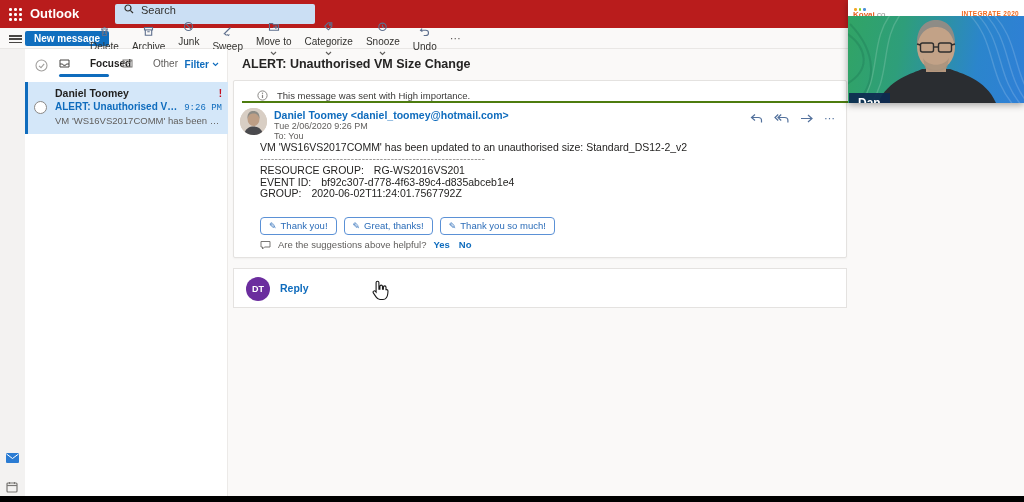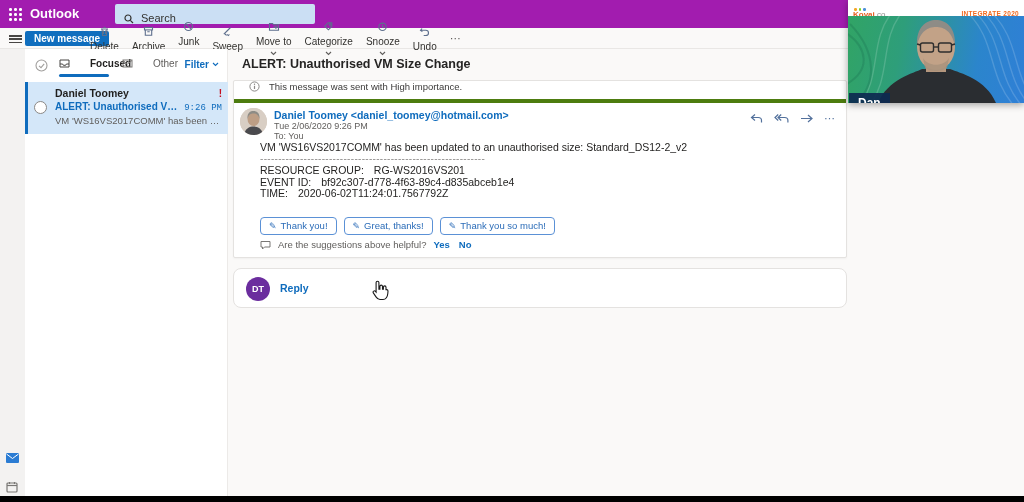--- a/index.html
+++ b/index.html
@@ -1,24 +1,24 @@
 <!DOCTYPE html>
 <html><head>
 <meta charset="utf-8">
 <style>
   * { margin:0; padding:0; box-sizing:border-box; }
   body { background:#fff; font-family:"Liberation Sans", sans-serif; }
   #stage { position:relative; width:1024px; height:502px; background:#faf9f8; overflow:hidden; font-family:"Liberation Sans", sans-serif; }
 
   
-  .topbar { position:absolute; left:0; top:0; width:1024px; height:28px; background:#a21caf; }
+  .topbar { position:absolute; left:0; top:0; width:1024px; height:28px; background:#b91c1c; }
   .applauncher { position:absolute; left:9px; top:8px; width:13px; height:13px; display:grid; grid-template-columns:repeat(3,1fr); gap:2.5px; cursor:pointer; }
   .applauncher i { width:2.5px; height:2.5px; background:#fff; border-radius:50%; }
   .brand { position:absolute; left:30px; top:0; height:28px; line-height:28px; color:#fff; font-size:13px; font-weight:700; }
-  .search { position:absolute; left:115px; top:4px; width:200px; height:20px; background:#cbdff4; border-radius:2px; display:flex; align-items:flex-end; gap:7px; padding-left:9px; }
+  .search { position:absolute; left:115px; top:4px; width:200px; height:20px; background:#cbdff4; border-radius:2px; display:flex; align-items:flex-start; gap:7px; padding-left:9px; }
   .search span { font-size:11px; color:#33322f; }
 
   
   .toolbar { position:absolute; left:0; top:28px; width:1024px; height:21px; background:#faf9f8; border-bottom:1px solid #e9e7e5; }
   .hamburger { position:absolute; left:9px; top:7px; width:13px; height:8px; display:flex; flex-direction:column; justify-content:space-between; cursor:pointer; }
   .hamburger i { height:1.5px; background:#484644; display:block; }
   .newmsg { position:absolute; left:25px; top:3px; height:15px; padding:0 9px; background:#106ebe; border-radius:2px; color:#fff; font-size:10px; font-weight:700; display:flex; align-items:center; cursor:pointer; }
   .toolitems { position:absolute; left:90px; top:0; height:21px; display:flex; align-items:center; gap:13px; }
   .toolitem { display:flex; align-items:center; gap:4px; cursor:pointer;flex-direction:column; }
   .toolitem .lbl { font-size:10px; color:#33322f; }
@@ -47,42 +47,42 @@
   .mrow { display:flex; align-items:baseline; }
   .msender { font-size:10.5px; font-weight:700; color:#201f1e; flex:1; white-space:nowrap; overflow:hidden; }
   .mimp { font-size:10px; font-weight:700; color:#c50f1f; }
   .msubj { font-size:10px; font-weight:700; color:#0f6cbd; flex:1; white-space:nowrap; overflow:hidden; text-overflow:ellipsis; margin-top:2px; }
   .mtime { font-size:9px; color:#0f6cbd; margin-left:4px; flex-shrink:0;font-family:Liberation Mono, monospace; }
   .mprev { font-size:9.5px; color:#605e5c; white-space:nowrap; overflow:hidden; text-overflow:ellipsis; margin-top:2px; }
 
   
   .subjectbar { position:absolute; left:233px; top:49px; width:614px; height:30px; line-height:30px; padding-left:9px; font-size:12.5px; font-weight:700; color:#252423; }
   .mailcard { position:absolute; left:233px; top:80px; width:614px; height:178px; background:#fff; border:1px solid #e4e2e0; border-radius:2px; box-shadow:0 1px 2px rgba(0,0,0,.04); }
-  .notice { position:absolute; left:0; top:0; width:100%; height:22px; border-bottom:4px solid #4d7c0f; display:flex; align-items:flex-start; gap:9px; padding-left:15px; }
+  .notice { position:absolute; left:8px; top:0; width:100%; height:22px; border-bottom:2px solid #4d7c0f; display:flex; align-items:flex-end; gap:9px; padding-left:15px; }
   .notice span { font-size:9.5px; color:#3b3a39; }
   .avatar { position:absolute; left:6px; top:27px; width:27px; height:27px; border-radius:50%; overflow:hidden; background:#d9cfc5; }
   .sendname { position:absolute; left:40px; top:28px; font-size:10.5px; font-weight:700; color:#0f6cbd; cursor:pointer; }
   .senddate { position:absolute; left:40px; top:40px; font-size:9px; color:#605e5c; }
   .sendto  { position:absolute; left:40px; top:50px; font-size:9px; color:#605e5c; }
   .actions { position:absolute; top:31px; left:516px; display:flex; gap:11px; align-items:center; }
   .actions .aico { cursor:pointer; }
   .bodyblock { position:absolute; left:26px; top:60px; width:560px; }
   .bline { font-size:10.5px; color:#252423; }
   .bdiv { font-size:10px; color:#918f8d; letter-spacing:.3px; line-height:9px; margin:1px 0 2px; white-space:nowrap; overflow:hidden; width:260px; }
   .drow { font-size:10.5px; color:#252423; line-height:11.5px; white-space:nowrap; }
   .drow .dv { margin-left:10px; }
   .suggest { position:absolute; left:26px; top:136px; display:flex; gap:7px; }
   .sbtn { border:1px solid #5b91d6; border-radius:4px; color:#2b6cb8; font-size:9.5px; padding:2px 8px 3px; display:flex; align-items:center; gap:4px; background:#fff; cursor:pointer; }
   .sbtn .pen { font-size:9px; }
   .feedback { position:absolute; left:26px; top:158px; display:flex; align-items:center; gap:7px; }
   .feedback .fq { font-size:9.5px; color:#605e5c; }
   .feedback .fa { font-size:9.5px; font-weight:700; color:#0f6cbd; cursor:pointer; }
   .feedback .fa.no { margin-left:2px; }
 
-  .replycard { position:absolute; left:233px; top:268px; width:614px; height:40px; background:#fff; border:1px solid #e4e2e0; border-radius:8px; }
+  .replycard { position:absolute; left:233px; top:268px; width:614px; height:40px; background:#fff; border:1px solid #e4e2e0; border-radius:0; }
   .dtav { position:absolute; left:12px; top:8px; width:24px; height:24px; border-radius:50%; background:#6b2d9e; color:#fff; font-size:9px; font-weight:700; display:flex; align-items:center; justify-content:center; }
   .replylink { position:absolute; left:46px; top:13px; font-size:10.5px; font-weight:700; color:#0f6cbd; cursor:pointer; }
 
   .cursor { position:absolute; left:372px; top:280px; z-index:50; }
 
   
   .cam { position:absolute; left:848px; top:0; width:176px; height:103px; background:#fff; box-shadow:0 2px 7px rgba(0,0,0,.35); z-index:40; }
   .camhead { position:absolute; left:0; top:0; width:100%; height:16px; background:#fff;margin-top:8px; }
   .klogo { position:absolute; left:5px; top:2px; font-size:8px; font-weight:800; color:#e65c1e; }
   .klogo .co { color:#8a8886; font-weight:400; }
@@ -293,21 +293,21 @@
           <path d="M8 1 L12 4.5 L8 8 M1 4.5 h10.5" fill="none" stroke="#53719c" stroke-width="1.2"></path>
         </svg>
       <span class="tmore" style="color:#53719c;">⋯</span>
     </div>
 
     <div class="bodyblock">
       <div class="bline">VM 'WS16VS2017COMM' has been updated to an unauthorised size: Standard_DS12-2_v2</div>
       <div class="bdiv">--------------------------------------------------------------</div>
       <div class="drow"><span>RESOURCE GROUP:</span><span class="dv">RG-WS2016VS201</span></div>
       <div class="drow"><span>EVENT ID:</span><span class="dv">bf92c307-d778-4f63-89c4-d835abceb1e4</span></div>
-      <div class="drow"><span>TIME:</span><span class="dv">2020-06-02T11:24:01.7567792Z</span></div>
+      <div class="drow"><span>GROUP:</span><span class="dv">2020-06-02T11:24:01.7567792Z</span></div>
     </div>
 
     <div class="suggest">
       <div class="sbtn">
           <span class="pen">✎</span>
           <span>Thank you!</span>
         </div>
       <div class="sbtn">
           <span class="pen">✎</span>
           <span>Great, thanks!</span>

